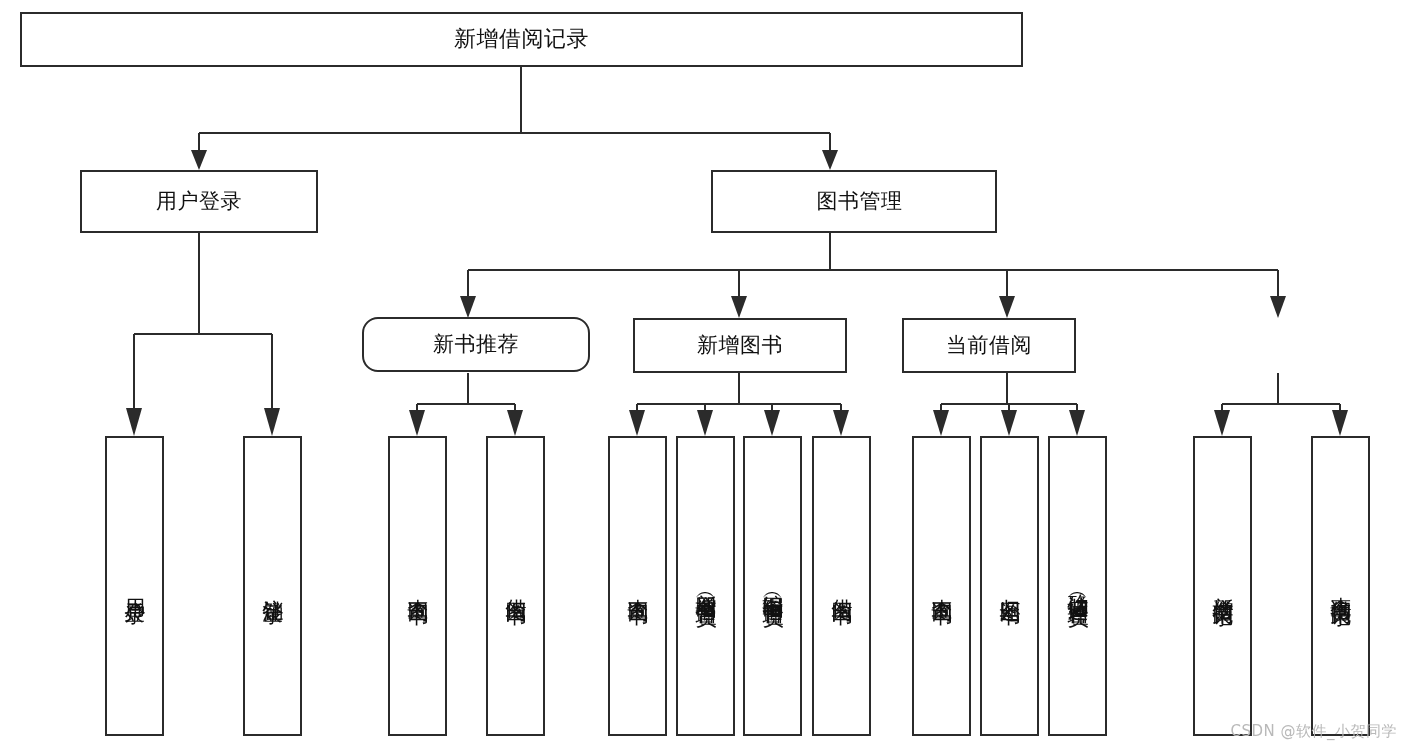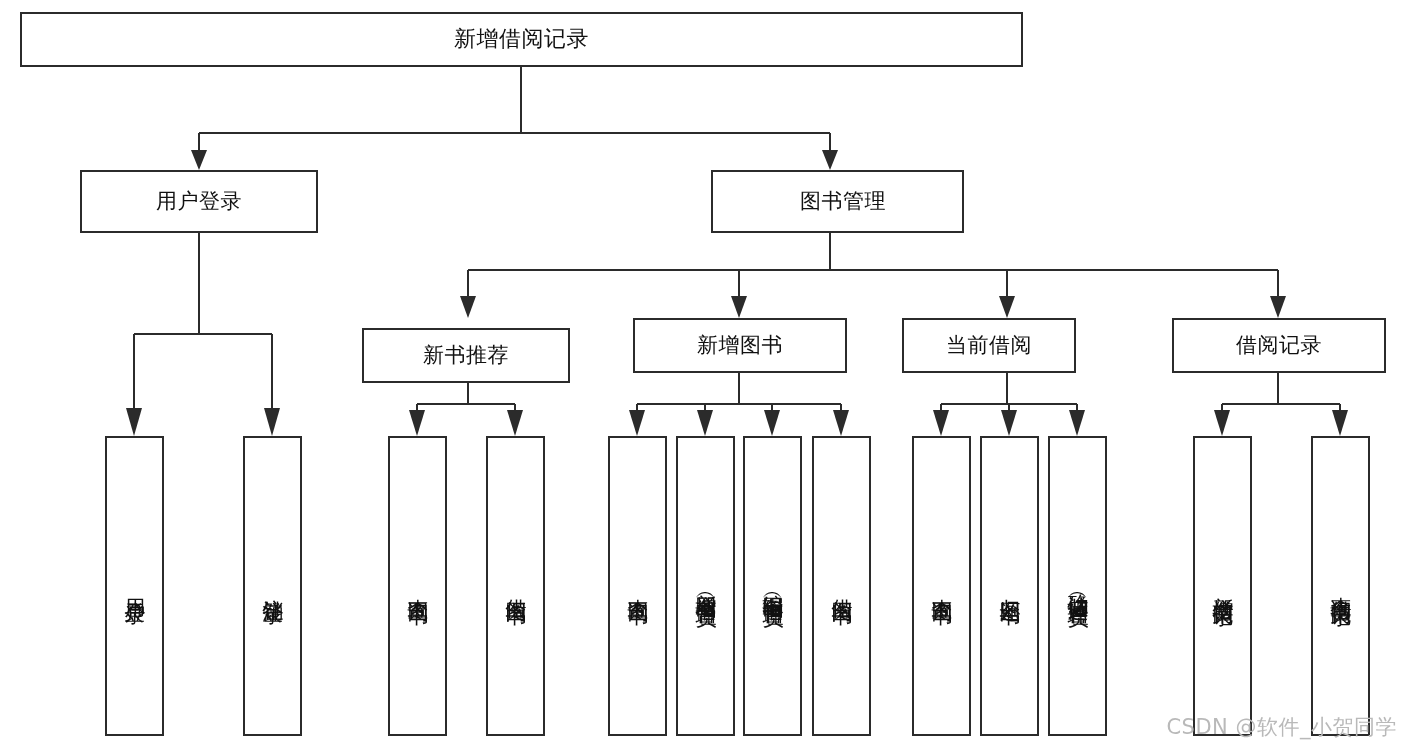--- a/index.html
+++ b/index.html
@@ -76,21 +76,21 @@
     line-height: 1.18;
     letter-spacing: 2px;
     white-space: nowrap;
   }
 
   
   #watermark {
     position: absolute;
     right: 8px;
     bottom: 6px;
-    font-size: 21px;
+    font-size: 15px;
     color: #b9b9b9;
     letter-spacing: 0.5px;
     z-index: 5;
     white-space: nowrap;
   }
 </style>
 </head>
 <body>
 
 <div id="canvas">
@@ -160,39 +160,36 @@
   </svg>
 
   <div class="node horiz root" style="left:20px; top:12px; width:1003px; height:55px;">
     <span class="label">新增借阅记录</span>
   </div>
 
   <div class="node horiz" style="left:80px; top:170px; width:238px; height:63px;">
     <span class="label">用户登录</span>
   </div>
 
-  <div class="node horiz" style="left:711px; top:170px; width:253px; height:63px;padding-left:11px;">
+  <div class="node horiz" style="left:711px; top:170px; width:286px; height:63px;padding-left:11px;">
     <span class="label">图书管理</span>
   </div>
 
-  <div class="node horiz" style="left:362px; top:328px; width:208px; height:55px;">
+  <div class="node horiz" style="left:362px; top:317px; width:228px; height:55px;border-radius:16px;">
     <span class="label">新书推荐</span>
   </div>
 
   <div class="node horiz" style="left:633px; top:318px; width:214px; height:55px;">
     <span class="label">新增图书</span>
   </div>
 
   <div class="node horiz" style="left:902px; top:318px; width:174px; height:55px;">
     <span class="label">当前借阅</span>
   </div>
 
-  <div class="node horiz" style="left:1172px; top:318px; width:214px; height:55px;">
-    <span class="label">借阅记录</span>
-  </div>
 
   <div class="node vert" style="left:105px; top:436px; width:59px; height:300px;">
     <span class="label">用户登录</span>
   </div>
 
   <div class="node vert" style="left:243px; top:436px; width:59px; height:300px;">
     <span class="label">注销登录</span>
   </div>
 
   <div class="node vert" style="left:388px; top:436px; width:59px; height:300px;">

